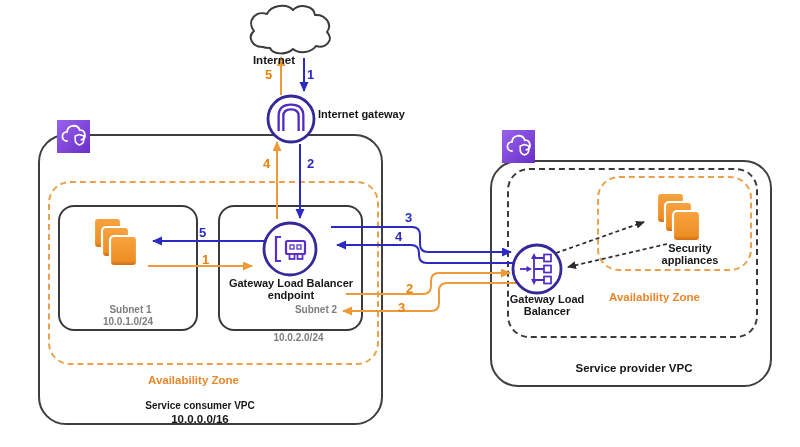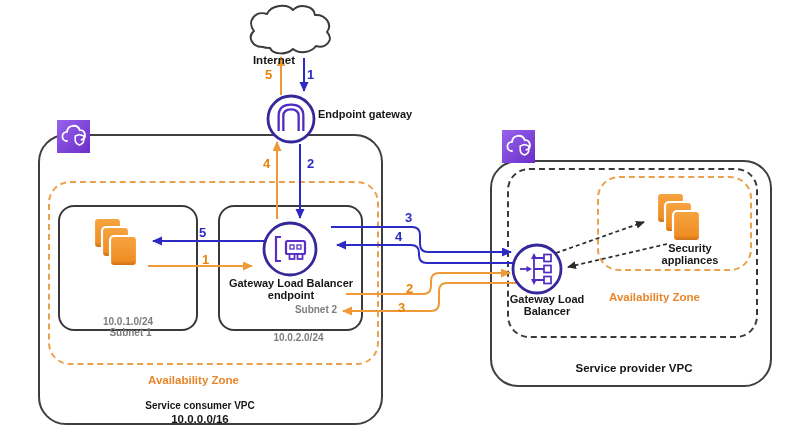--- a/index.html
+++ b/index.html
@@ -153,23 +153,23 @@
       </g>
       <g fill="#4F2BC4" stroke="none">
         <path d="M532,269 L526.5,266 V272 Z"></path>
         <path d="M534,253 L531,259 H537 Z"></path>
         <path d="M534,285 L531,279 H537 Z"></path>
       </g>
     </g>
   </svg>
 
   <div class="lbl" style="left:234px;top:23px;width:80px;font-size:11.5px;margin-top:31px;">Internet</div>
-  <div class="lbl left" style="left:318px;top:108px;width:120px;">Endpoint gateway</div>
+  <div class="lbl left" style="left:318px;top:108px;width:120px;">Internet gateway</div>
 
-  <div class="sub" style="left:59px;top:304px;width:143px;margin-top:23px;">Subnet 1</div>
+  <div class="sub" style="left:59px;top:304px;width:143px;">Subnet 1</div>
   <div class="sub" style="left:59px;top:316px;width:138px;">10.0.1.0/24</div>
 
   <div class="lbl" style="left:220px;top:277px;width:142px;">Gateway Load Balancer endpoint</div>
   <div class="sub" style="left:221px;top:304px;width:140px;margin-left:25px;">Subnet 2</div>
   <div class="sub" style="left:221px;top:332px;width:155px;">10.0.2.0/24</div>
 
   <div class="azlbl" style="left:148px;top:374px;width:132px;">Availability Zone</div>
   <div class="lbl" style="left:118px;top:400px;width:164px;font-size:10px;">Service consumer VPC</div>
   <div class="lbl" style="left:118px;top:413px;width:164px;font-size:11.5px;">10.0.0.0/16</div>
 

